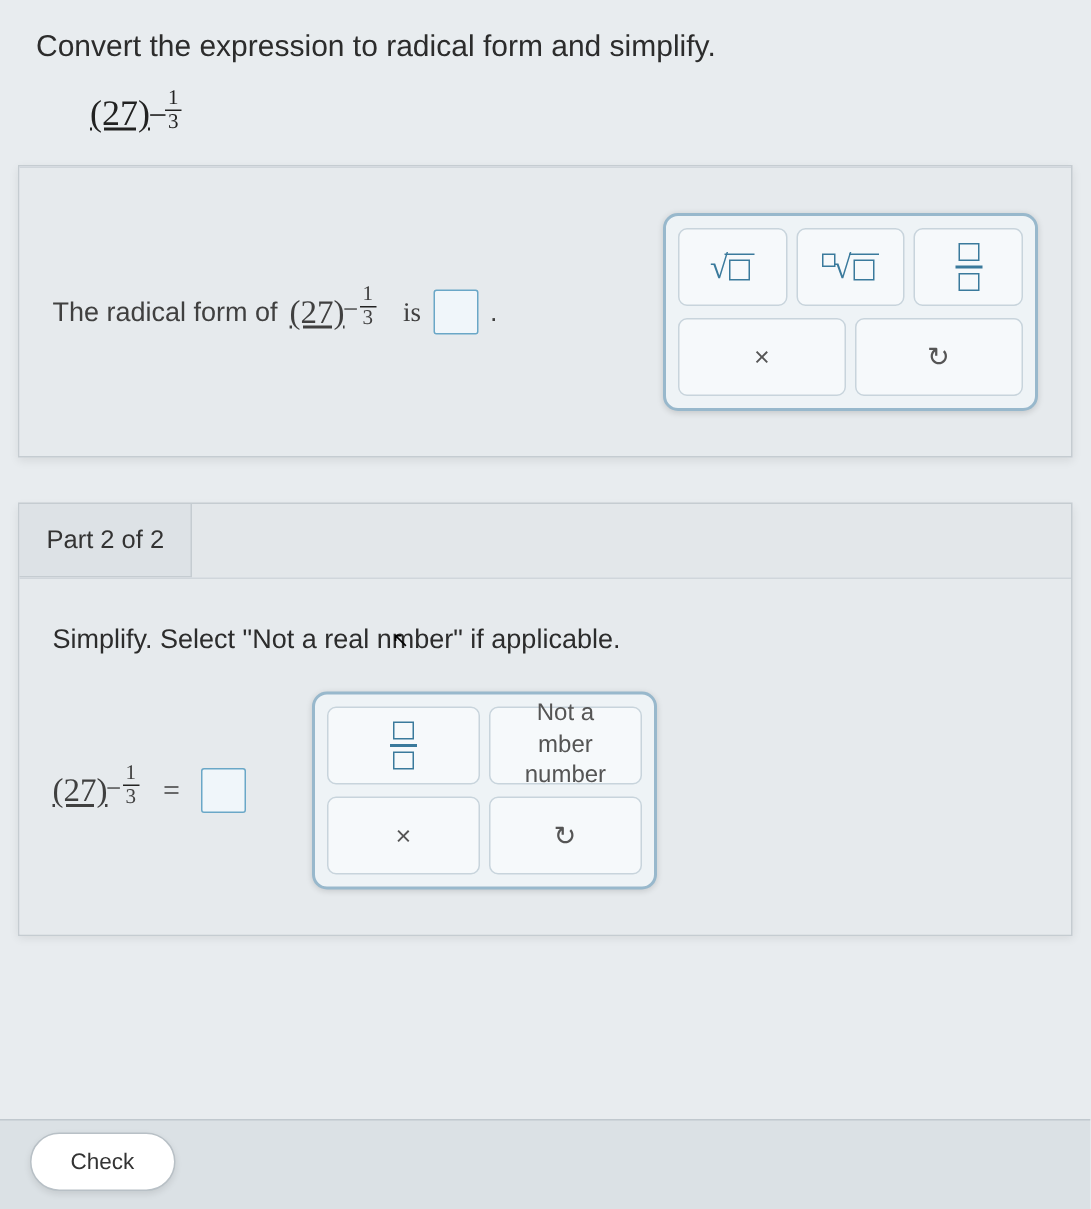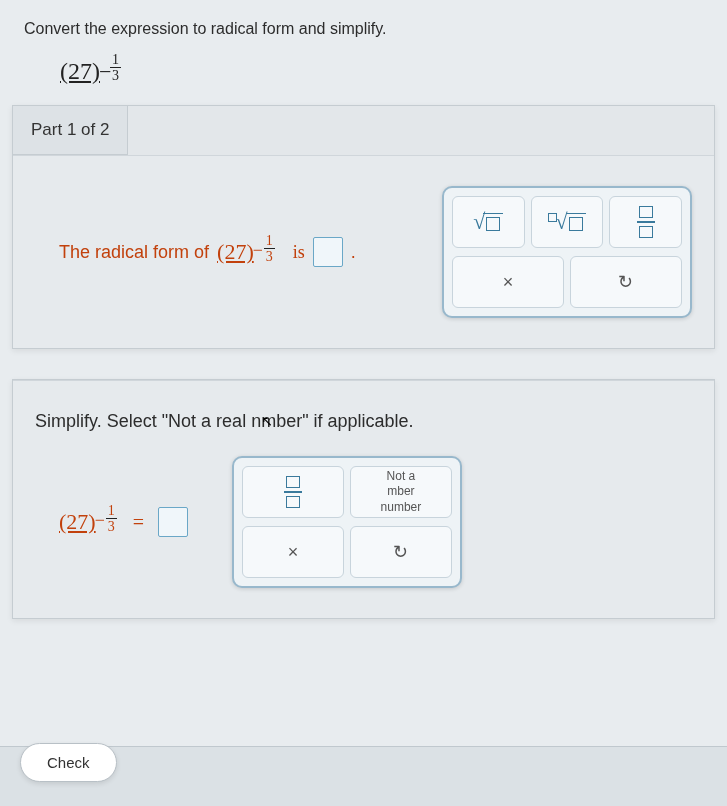--- a/index.html
+++ b/index.html
@@ -6,21 +6,21 @@
     body {
       font-family: Arial, Helvetica, sans-serif;
       background: #e8ecef;
       width: 727px;
       height: 806px;
       color: #333;
       position: relative;
     }
     .question-header {
       padding: 20px 17px 10px 24px;
-      font-size: 16px;
+      font-size: 20px;
       color: #2c2c2c;
     }
     .expression-main {
       padding: 10px 0 20px 60px;
       font-family: 'Times New Roman', serif;
       font-size: 22px;
       color: #222;
     }
     .expo-wrap { display: inline-flex; align-items: flex-start; }
     .base { font-size: 24px; text-decoration: underline; }
@@ -60,27 +60,26 @@
       border-top: 1px solid #d0d6db;
     }
     .row-flex {
       display: flex;
       align-items: center;
       justify-content: space-between;
       gap: 20px;
     }
     .prompt-text {
       font-size: 18px;
-      color: #c2410c;
+      color: #404040;
       font-family: Arial, sans-serif;
       display: flex;
       align-items: center;
       flex-wrap: wrap;
       gap: 4px;
-      margin-left: 24px;
     }
     .math-inline {
       font-family: 'Times New Roman', serif;
       display: inline-flex;
       align-items: flex-start;
     }
     .answer-box {
       width: 30px;
       height: 30px;
       border: 1px solid #6aa7c7;
@@ -148,21 +147,21 @@
     }
     .frac-btn {
       display: flex;
       flex-direction: column;
       align-items: center;
       gap: 3px;
     }
     .frac-btn .fbox { width: 14px; height: 12px; border: 1.5px solid #3a7a9c; }
     .frac-btn .fbar { width: 18px; height: 1.5px; background: #3a7a9c; }
     .notreal-btn {
-      font-size: 12px;
+      font-size: 16px;
       color: #555;
       font-family: Arial;
       text-align: center;
       line-height: 1.3;
       flex-direction: column;
     }
     
     .part2-prompt {
       font-size: 18px;
       color: #2c2c2c;
@@ -171,21 +170,21 @@
     .cursor-arrow {
       position: absolute;
       font-size: 14px;
       color: #000;
       display: inline-block;
       transform: translateY(2px);
     }
     
     .check-btn {
       position: absolute;
-      bottom: 24px;
+      bottom: 12px;
       left: 20px;
       background: #fff;
       border: 1px solid #b8c0c6;
       border-radius: 22px;
       padding: 10px 26px;
       font-size: 15px;
       color: #333;
       cursor: pointer;
       box-shadow: 0 2px 5px rgba(0,0,0,0.1);
     }
@@ -216,21 +215,20 @@
       <span class="neg" style="position:absolute;left:-9px;top:7px;">−</span>
       <span class="frac">
         <span class="num">1</span>
         <span class="den">3</span>
       </span>
     </span>
   </span>
 </div>
 
 <div class="part-section">
-  <div class="part-header">Part 1 of 2</div>
   <div class="part-body">
     <div class="row-flex">
       <div class="prompt-text">
         <span>The radical form of</span>
         <span class="math-inline" style="margin:0 4px;">
           <span class="base" style="font-size:22px;">(27)</span>
           <span class="frac-wrap">
             <span style="position:absolute;left:-9px;top:7px;">−</span>
             <span class="frac">
               <span class="num">1</span>
@@ -277,20 +275,21 @@
           <div class="tool-btn action">
             <span class="reset-icon">↺</span>
           </div>
         </div>
       </div>
     </div>
   </div>
 </div>
 
 <div class="part-section">
+  <div class="part-header">Part 2 of 2</div>
   <div class="part-body">
     <div class="part2-prompt">
       <span>Simplify. Select "Not a real n</span><span class="cursor-arrow">↖</span><span>mber" if applicable.</span>
     </div>
     <div class="row-flex" style="justify-content:flex-start; gap:40px;">
       <div class="prompt-text">
         <span class="math-inline">
           <span class="base" style="font-size:22px;">(27)</span>
           <span class="frac-wrap">
             <span style="position:absolute;left:-9px;top:7px;">−</span>

